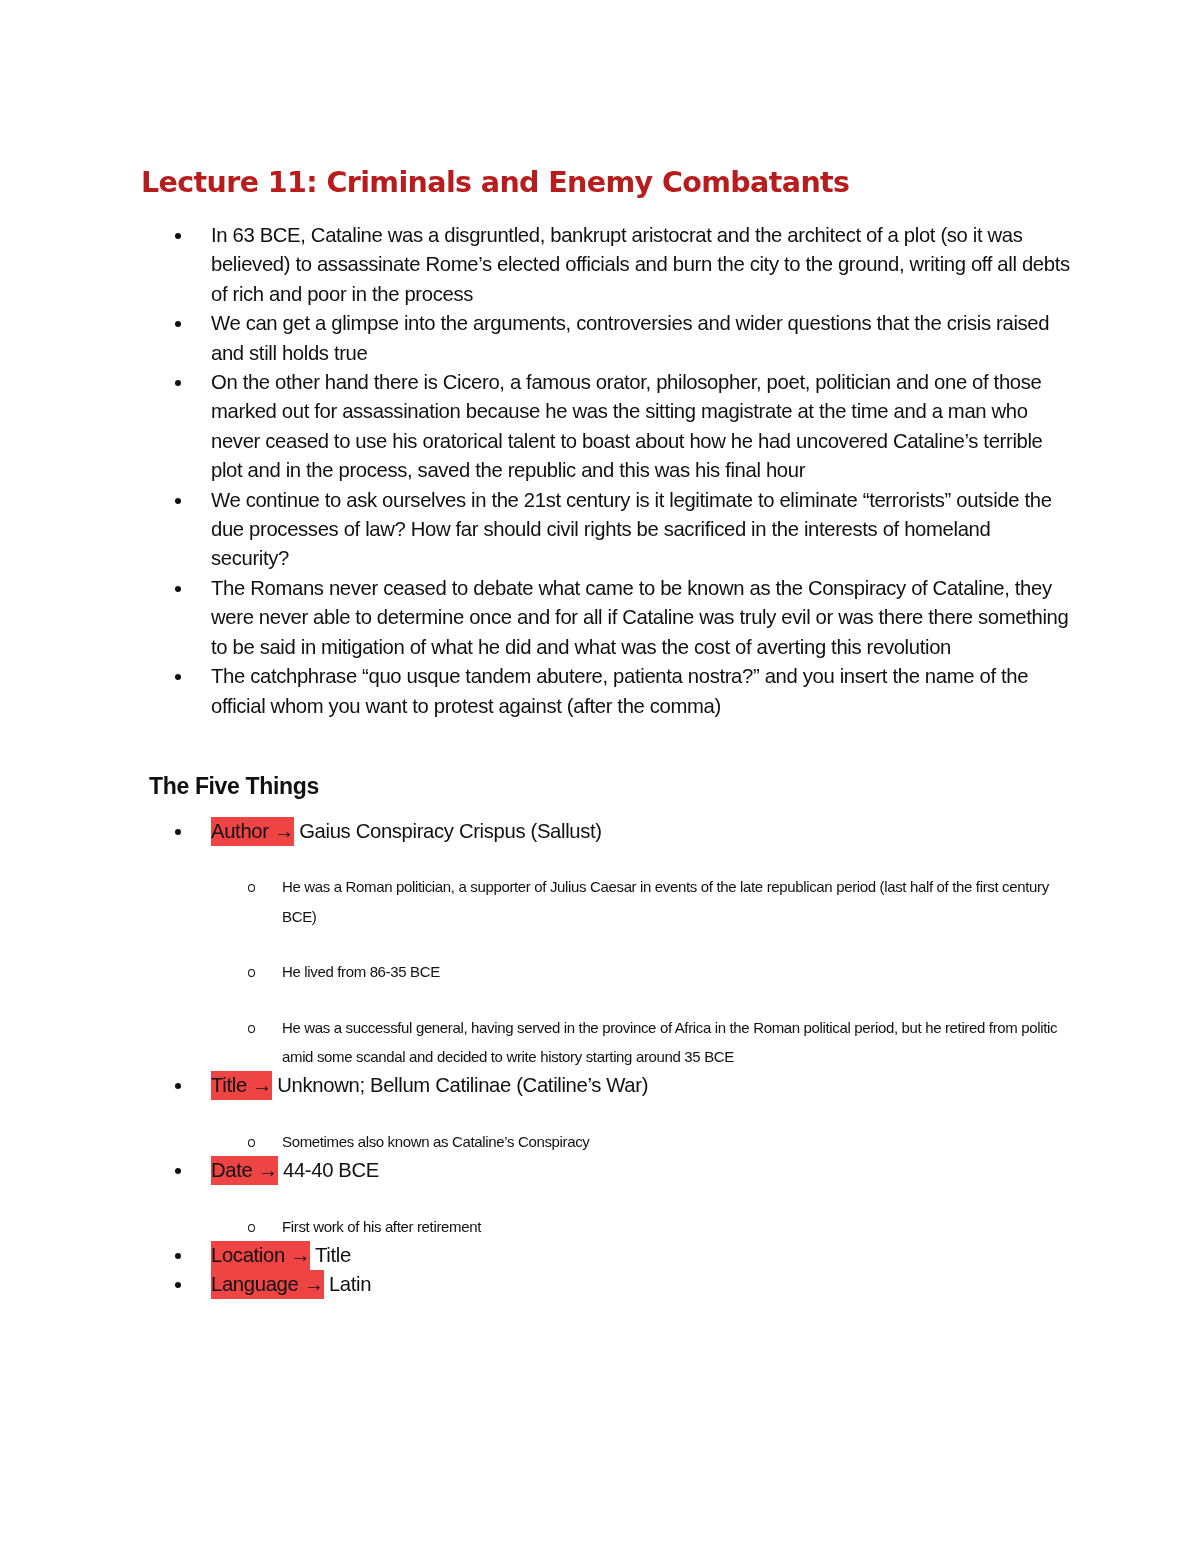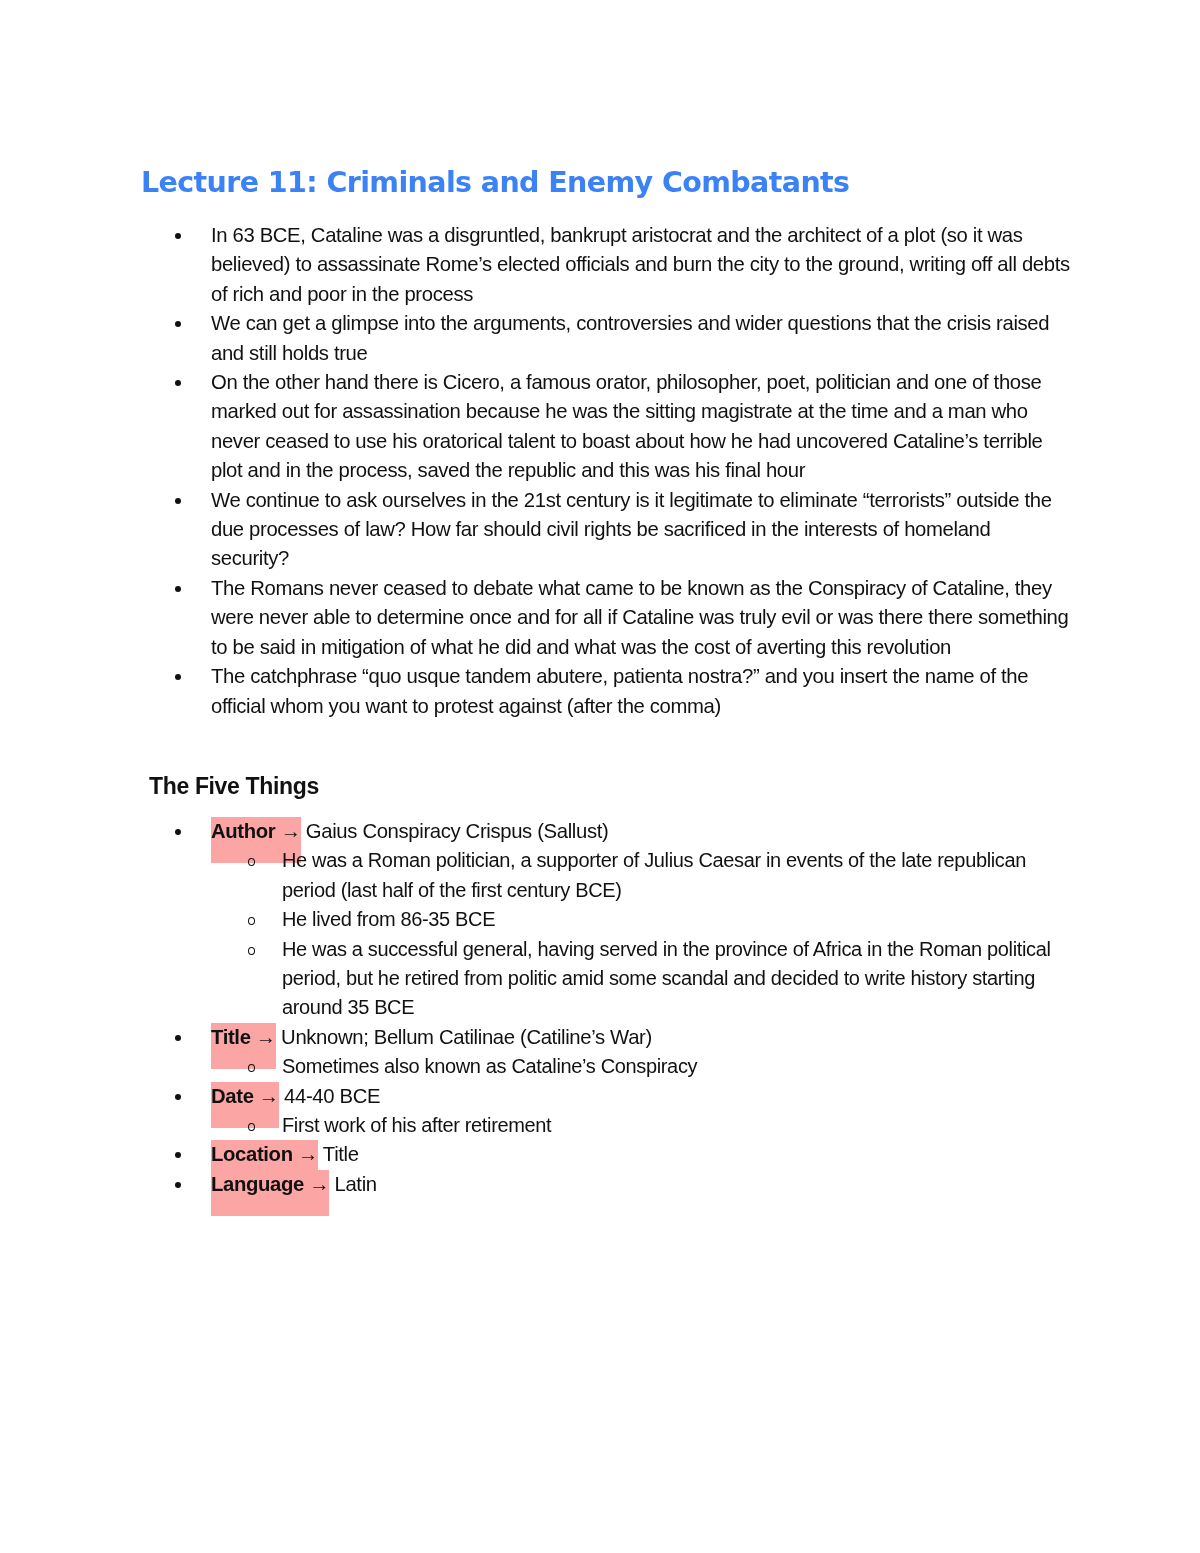--- a/index.html
+++ b/index.html
@@ -17,21 +17,21 @@
       top: 163px;
       width: 930px;
     }
     .doc-title {
       font-family: "DejaVu Sans", "Liberation Sans", sans-serif;
       font-weight: bold;
       font-size: 28.5px;
       letter-spacing: -0.6px;
       margin: 0 0 18px 0;
       line-height: 40px;
-      color: #3b82f6;
+      color: #b91c1c;
     }
     ul.bullets {
       list-style: none;
       margin: 0;
       padding: 0 0 0 70px;
     }
     ul.bullets > li {
       position: relative;
       font-size: 20.3px;
       line-height: 29.4px;
@@ -47,45 +47,45 @@
       border-radius: 50%;
       background: #111;
     }
     ul.sub {
       list-style: none;
       margin: 0;
       padding: 0 0 0 71px;
     }
     ul.sub > li {
       position: relative;
-      font-size: 20px;
+      font-size: 15px;
       line-height: 29.4px;
       letter-spacing: -0.35px;
+      margin-top: 26px;
     }
     ul.sub > li::before {
       content: "";
       position: absolute;
       left: -34px;
       top: 12px;
       width: 5px;
       height: 6px;
       border: 1.4px solid #111;
       border-radius: 50%;
     }
     .section-heading {
       font-weight: bold;
       font-size: 23px;
       letter-spacing: -0.35px;
       margin: 51px 0 16px 8px;
       line-height: 29px;
     }
     .hl {
-      background: #fca5a5;
-      padding: 3px 0 21px 0;
-      font-weight: bold;
+      background: #ef4444;
+      padding: 3px 0 4px 0;
     }
   </style>
 </head>
 <body>
 
 <div class="page">
   <h1 class="doc-title">Lecture 11: Criminals and Enemy Combatants</h1>
 
   <ul class="bullets">
     <li>In 63 BCE, Cataline was a disgruntled, bankrupt aristocrat and the architect of a plot (so it was believed) to assassinate Rome’s elected officials and burn the city to the ground, writing off all debts of rich and poor in the process</li>

